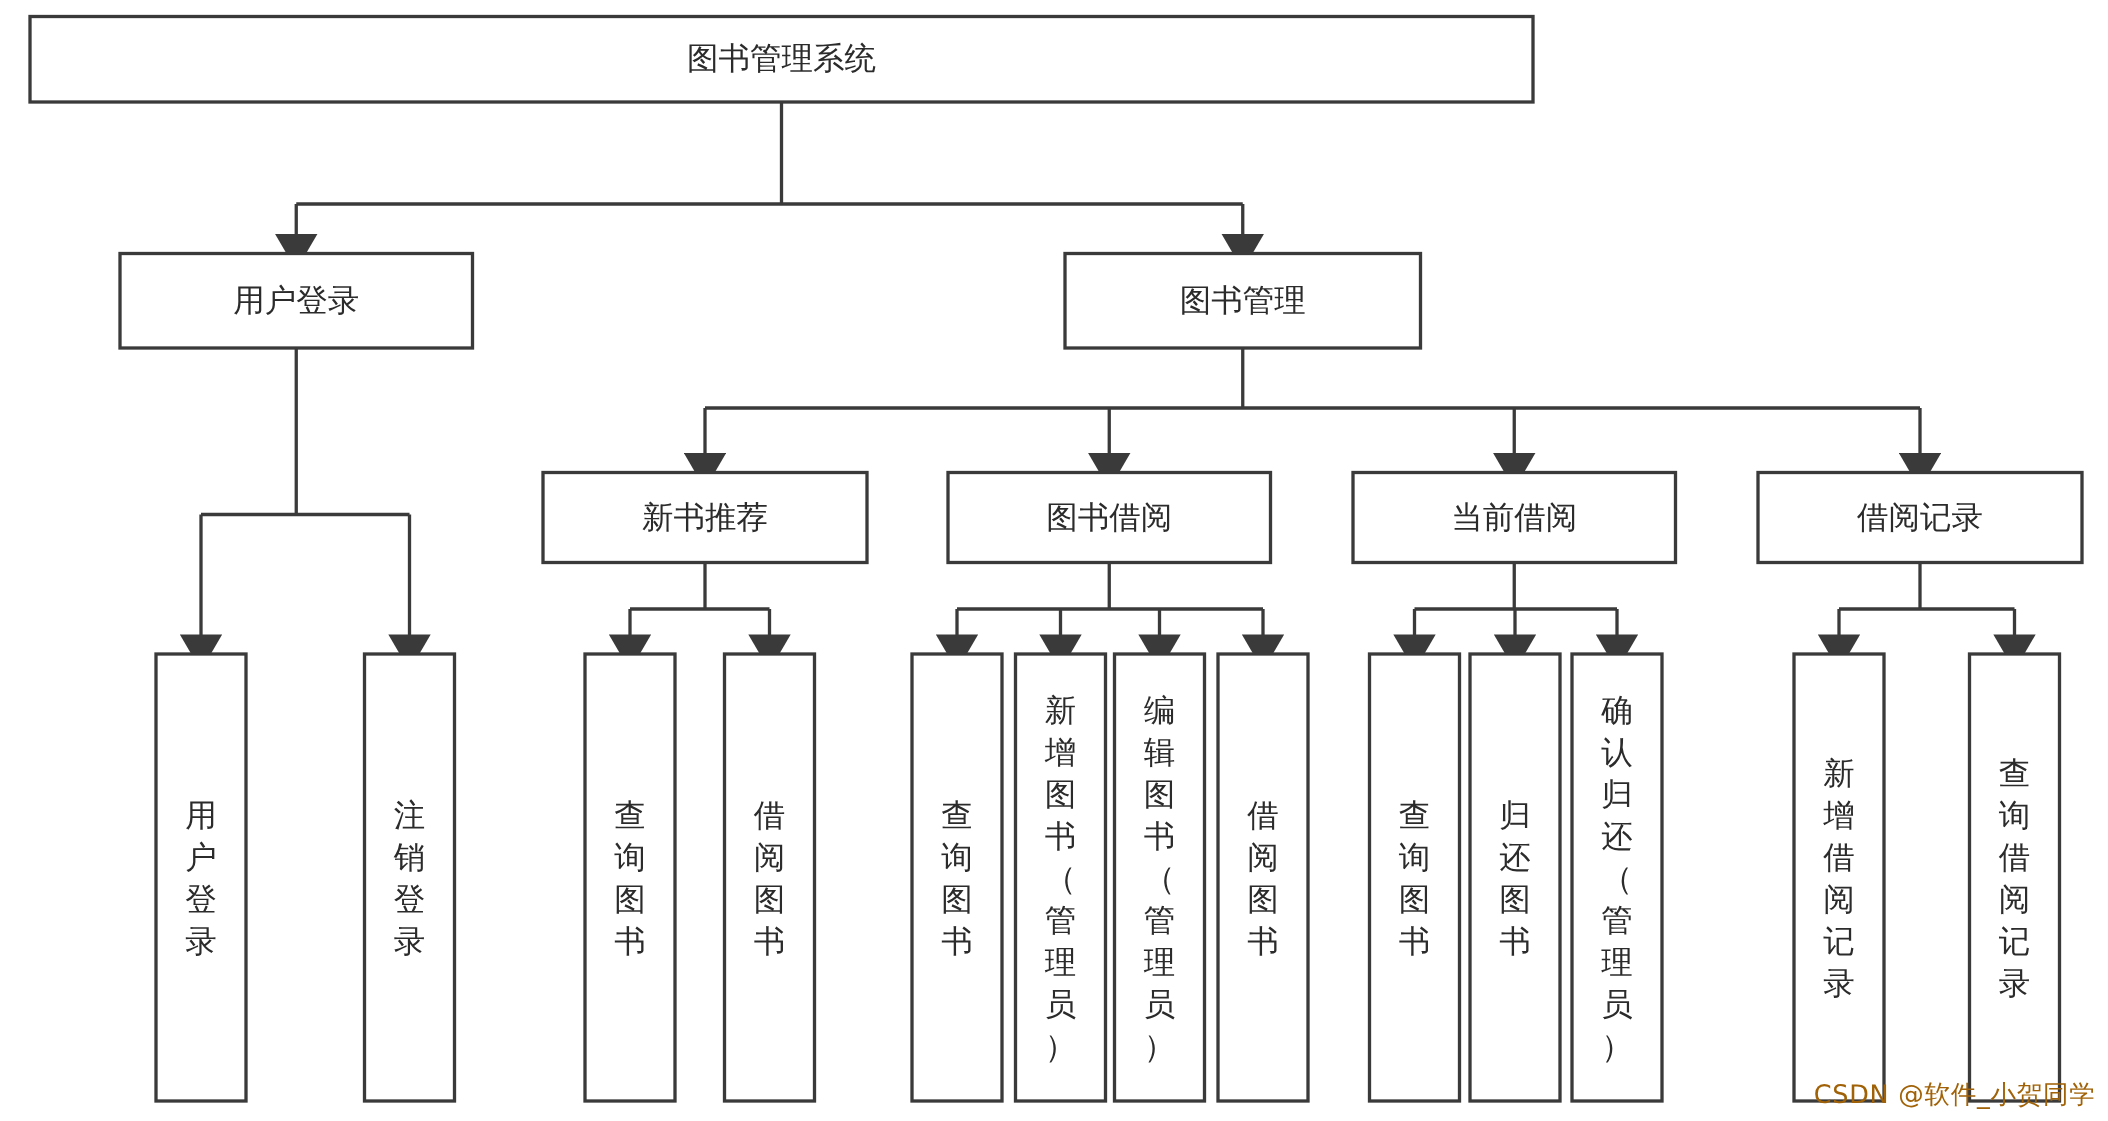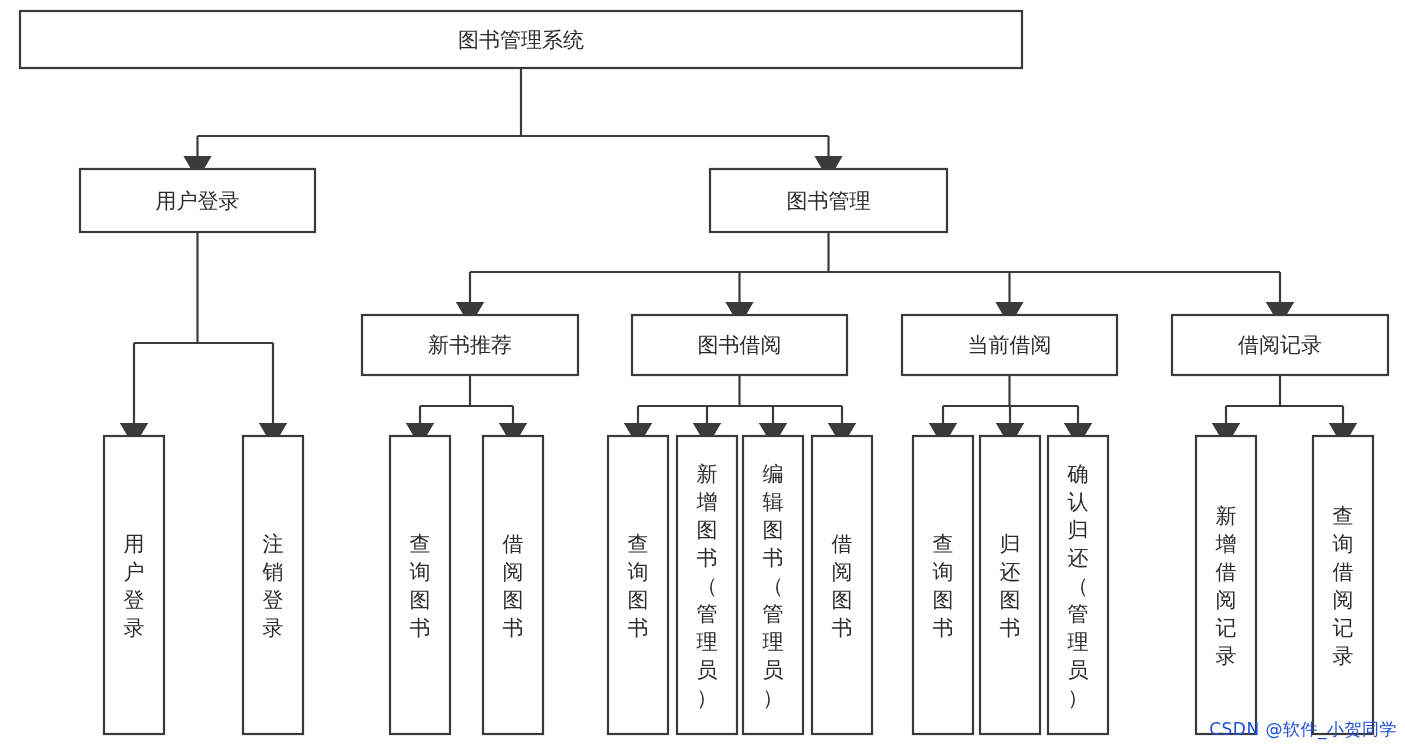--- a/index.html
+++ b/index.html
@@ -43,21 +43,21 @@
     font-size: 21px;
     fill: #2b2b2b;
     text-anchor: middle;
   }
   .watermark {
     position: absolute;
     right: 8px;
     bottom: 6px;
     font-family: "DejaVu Sans", "Liberation Sans", sans-serif;
     font-size: 17px;
-    color: #1d4ed8;
+    color: #a16207;
     letter-spacing: 0.5px;
     white-space: nowrap;
     pointer-events: none;
   }
 </style>
 </head>
 <body>
 
 <svg id="diagram" viewBox="0 0 1405 747">
   <defs>

